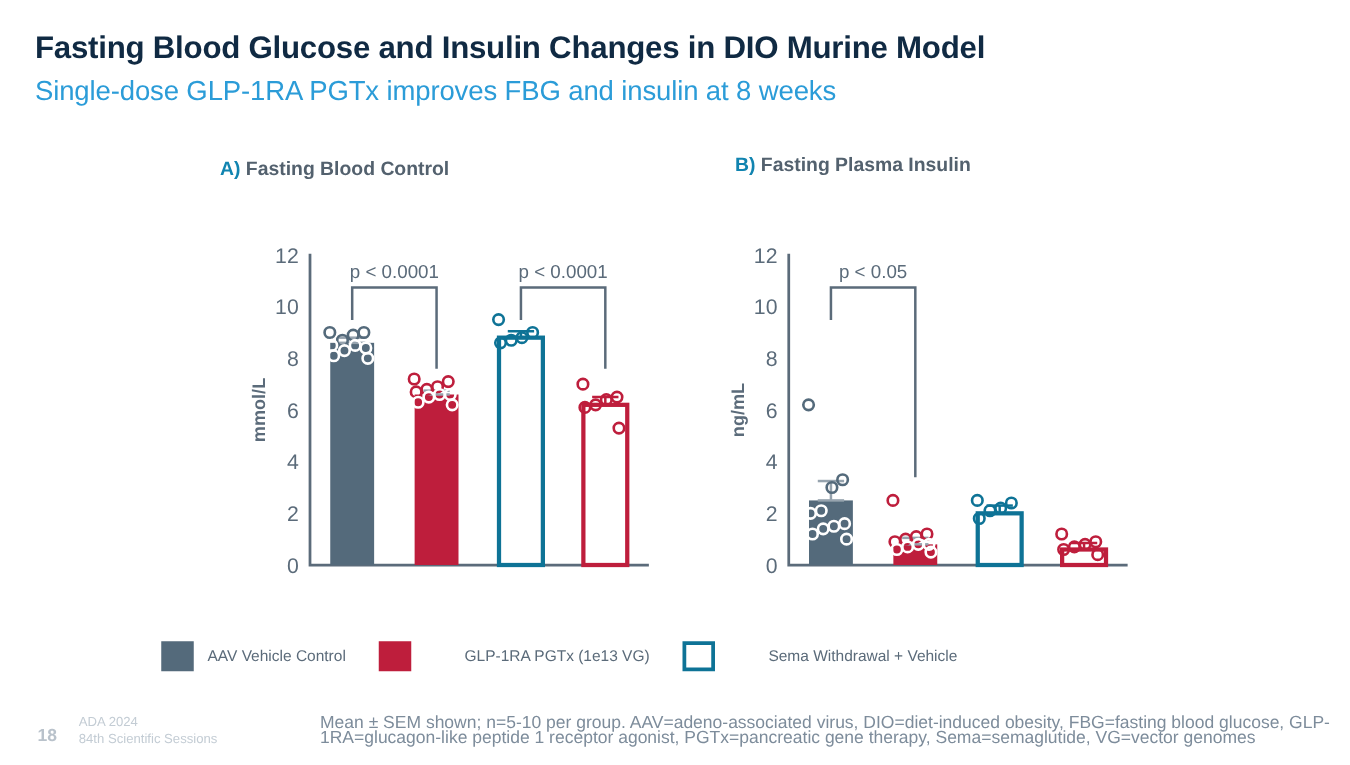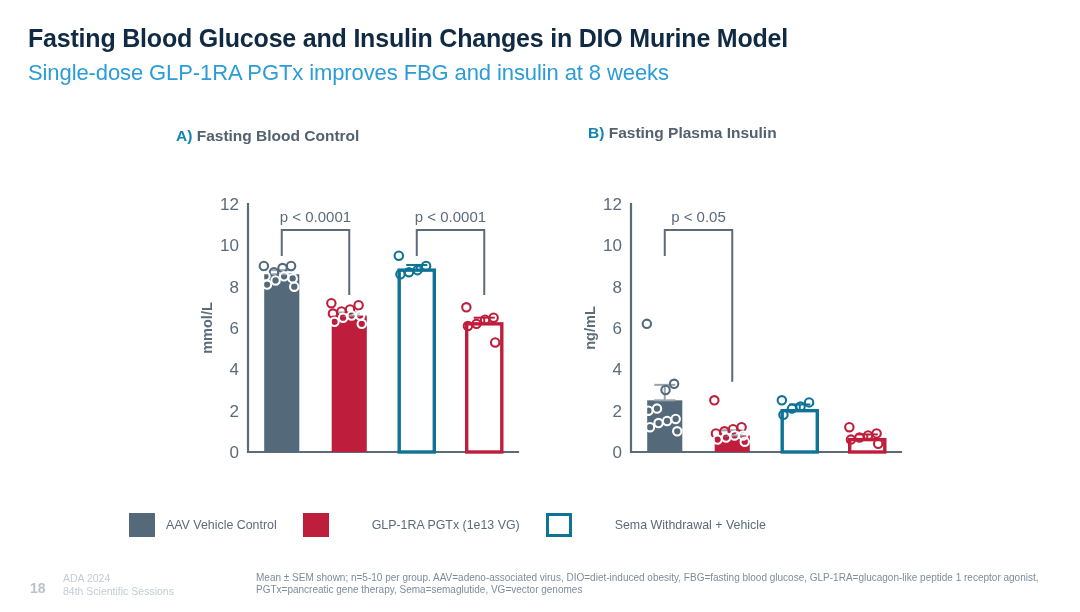--- a/index.html
+++ b/index.html
@@ -52,21 +52,21 @@
   
   #slide-num{
     position:absolute;left:30px;top:580px;font-size:14px;color:#b9c2cb;font-weight:bold;
   }
   #conf{
     position:absolute;left:63px;top:572px;font-size:10.5px;color:#c3ccd4;
     line-height:12.5px;
   }
   #footnote{
     position:absolute;left:256px;top:572px;width:812px;
-    font-size:10px;color:#7d8c9b;line-height:11.5px;
+    font-size:14px;color:#7d8c9b;line-height:11.5px;
   }
 </style>
 </head>
 <body>
 
 <div id="title">Fasting Blood Glucose and Insulin Changes in DIO Murine Model</div>
 <div id="subtitle">Single-dose GLP-1RA PGTx improves FBG and insulin at 8 weeks</div>
 
 <div class="panel-head" id="panelA-head">
   <span class="tag">A)</span>

